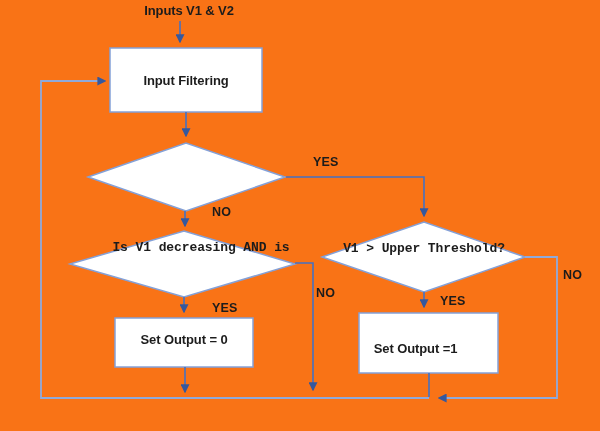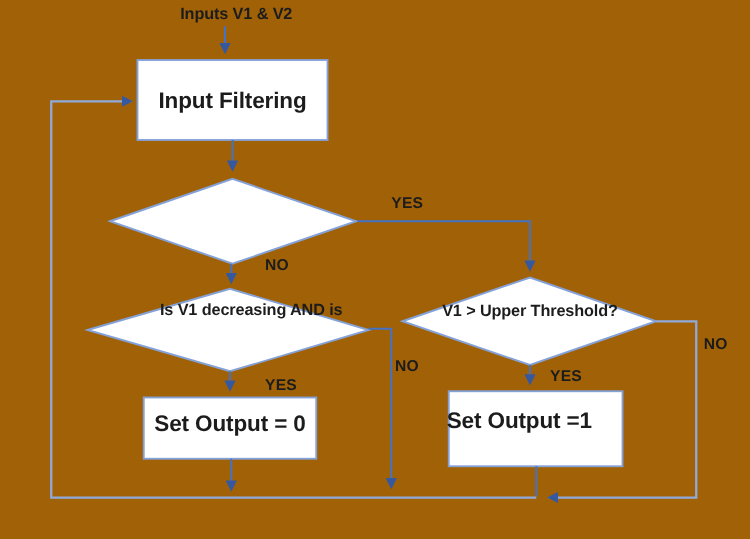--- a/index.html
+++ b/index.html
@@ -5,35 +5,35 @@
   :root{
     --shape-border:#84A1D8;
     --connector:#4472C4;
     --loop-line:#8FAADC;
     --arrowhead:#35589E;
     --text-color:#1c1c1c;
   }
   *{box-sizing:border-box;}
   body{margin:0;background:#fff;}
   .canvas{
-    position:relative;width:600px;height:431px;background:#a16207;overflow:hidden;
+    position:relative;width:600px;height:431px;background:#f97316;overflow:hidden;
     font-family:"Liberation Sans",sans-serif;
   }
   svg.wires{position:absolute;left:0;top:0;width:600px;height:431px;}
   .shape{fill:#ffffff;stroke:var(--shape-border);stroke-width:1.5;}
   .conn{fill:none;stroke:var(--connector);stroke-width:1.6;}
   .loop{fill:none;stroke:var(--loop-line);stroke-width:1.8;}
   .arrowhead{fill:var(--arrowhead);}
   .txt{
     position:absolute;color:var(--text-color);
     font-weight:600;font-size:13px;letter-spacing:-0.1px;white-space:nowrap;
   }
   .node-label{display:flex;align-items:center;justify-content:center;text-align:center;}
-  .proc{font-size:18px;}
-  .two-line{line-height:16.5px;flex-direction:column;white-space:nowrap;}
+  .proc{font-size:13px;}
+  .two-line{line-height:16.5px;flex-direction:column;white-space:nowrap;font-family:Liberation Mono, monospace;}
   .edge-label{font-size:12.5px;font-weight:700;letter-spacing:0.2px;text-align:center;}
 </style>
 </head>
 <body>
 
 <div class="canvas">
 
   <svg class="wires" viewBox="0 0 600 431">
     <defs>
       <marker id="arw" viewBox="0 0 10 10" refX="8.5" refY="5" markerWidth="9" markerHeight="9" markerUnits="userSpaceOnUse" orient="auto">
@@ -69,21 +69,21 @@
   <div class="txt node-label two-line" style="left:86px;top:240px;width:230px;">
     <span>Is V1 decreasing AND is</span>
   </div>
 
   <div class="txt node-label two-line" style="left:314px;top:241px;width:220px;">
     <span>V1 &gt; Upper Threshold?</span>
   </div>
 
   <div class="txt node-label proc" style="left:115px;top:318px;width:138px;height:43px;">Set Output = 0</div>
 
-  <div class="txt node-label proc" style="left:359px;top:306px;width:113px;height:60px;">Set Output =1</div>
+  <div class="txt node-label proc" style="left:359px;top:318px;width:113px;height:60px;">Set Output =1</div>
 
   <div class="txt edge-label" style="left:313px;top:155px;">YES</div>
   <div class="txt edge-label" style="left:212px;top:205px;">NO</div>
   <div class="txt edge-label" style="left:212px;top:301px;">YES</div>
   <div class="txt edge-label" style="left:316px;top:286px;">NO</div>
   <div class="txt edge-label" style="left:440px;top:294px;">YES</div>
   <div class="txt edge-label" style="left:563px;top:268px;">NO</div>
 
 </div>
 

